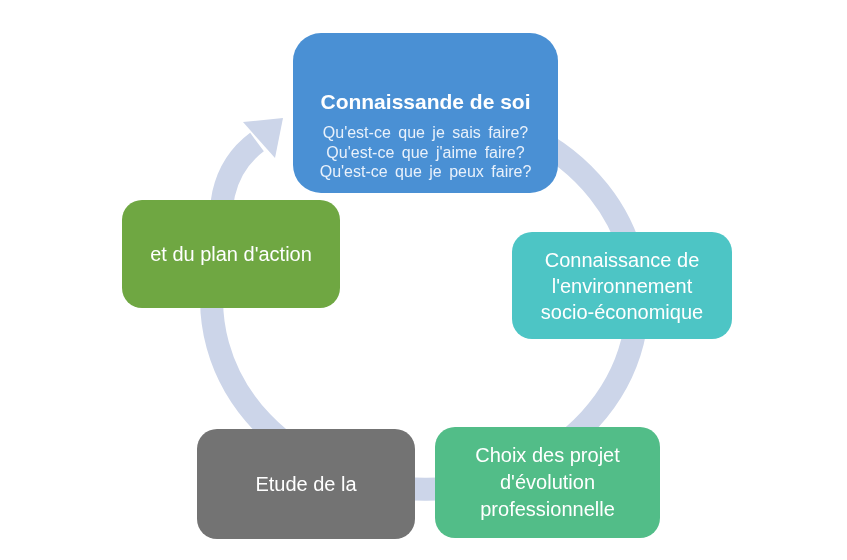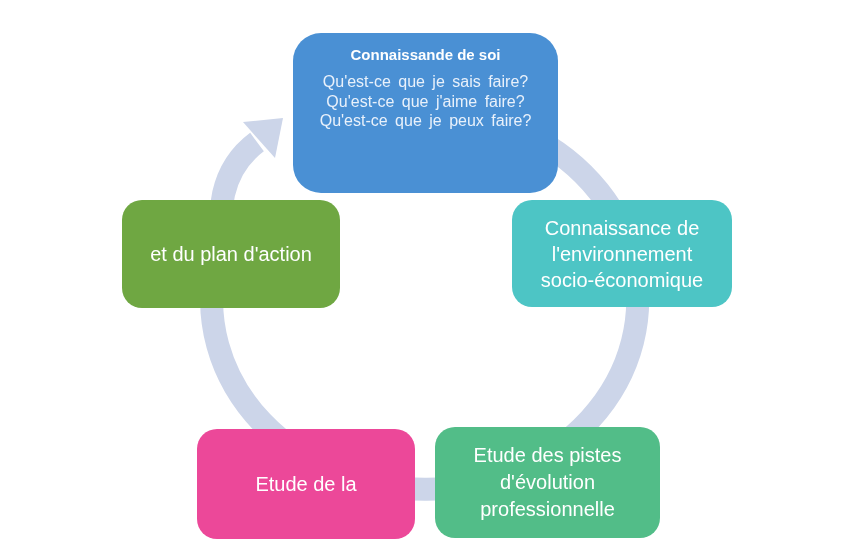--- a/index.html
+++ b/index.html
@@ -10,21 +10,21 @@
   .ring-svg{position:absolute;left:0;top:0;}
   .node{
     position:absolute;box-sizing:border-box;color:#ffffff;text-align:center;
     display:flex;flex-direction:column;align-items:center;justify-content:center;
   }
   .node-line{font-size:20px;line-height:27px;}
   .node-top{
     left:293px;top:33px;width:265px;height:160px;border-radius:28px;
     justify-content:flex-start;padding-top:13px;
   }
-  .node-title{font-size:15px;font-weight:bold;margin-bottom:9px;}
+  .node-title{font-size:21px;font-weight:bold;margin-bottom:9px;margin-top:44px;}
   .detail-line{font-size:16px;line-height:19.5px;color:#e9f1fb;word-spacing:3px;}
   .node-right{left:512px;top:200px;width:220px;height:107px;border-radius:20px;}
   .node-right .node-line{line-height:26px;}
   .node-bottom-right{left:435px;top:427px;width:225px;height:111px;border-radius:20px;}
   .node-bottom-left{left:197px;top:429px;width:218px;height:110px;border-radius:20px;}
   .node-left{left:122px;top:200px;width:218px;height:108px;border-radius:20px;}
 </style>
 </head>
 <body>
 
@@ -36,33 +36,33 @@
     <polygon points="283,118 275,158 243,122" fill="#ccd5e9"></polygon>
   </svg>
 
   <div class="node node-top" style="background: rgb(74, 144, 212);">
     <div class="node-title">Connaissande de soi</div>
     <div class="detail-line">Qu'est-ce que je sais faire?</div>
     <div class="detail-line">Qu'est-ce que j'aime faire?</div>
     <div class="detail-line">Qu'est-ce que je peux faire?</div>
   </div>
 
-  <div class="node node-right" style="background: rgb(77, 197, 197);">
+  <div class="node node-right" style="background: rgb(77, 197, 197); margin-top: 32px;">
     <div class="node-line">Connaissance de</div>
     <div class="node-line">l'environnement</div>
     <div class="node-line">socio-économique</div>
   </div>
 
   <div class="node node-bottom-right" style="background: rgb(82, 189, 136);">
-    <div class="node-line">Etude des pistes</div>
+    <div class="node-line">Choix des projet</div>
     <div class="node-line">d'évolution</div>
     <div class="node-line">professionnelle</div>
   </div>
 
-  <div class="node node-bottom-left" style="background: #ec4899;">
+  <div class="node node-bottom-left" style="background: #737373;">
     <div class="node-line">Etude de la</div>
   </div>
 
   <div class="node node-left" style="background: rgb(111, 167, 66);">
     <div class="node-line">et du plan d'action</div>
   </div>
 
 </div>
 
 </body></html>

